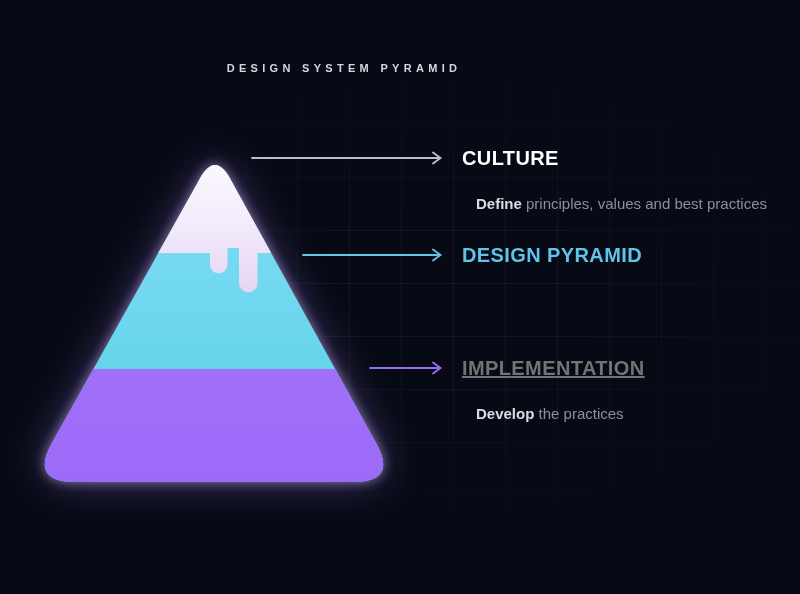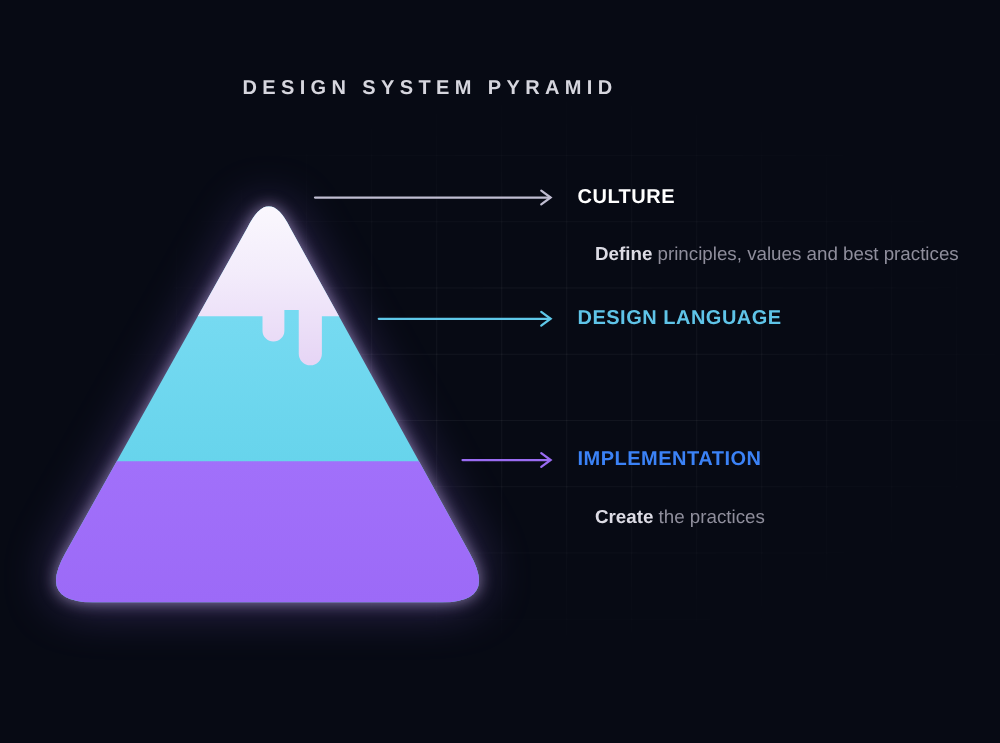--- a/index.html
+++ b/index.html
@@ -15,30 +15,30 @@
       linear-gradient(to right, rgba(255,255,255,0.05) 1px, transparent 1px),
       linear-gradient(to bottom, rgba(255,255,255,0.05) 1px, transparent 1px);
     background-size:52px 53px;
     background-position:37px 18px;
     -webkit-mask-image: radial-gradient(ellipse 390px 240px at 450px 295px, rgba(0,0,0,.95) 30%, rgba(0,0,0,0) 100%);
             mask-image: radial-gradient(ellipse 390px 240px at 450px 295px, rgba(0,0,0,.95) 30%, rgba(0,0,0,0) 100%);
   }
   #page-title {
     position:absolute; top:62px; left:0; width:688px;
     text-align:center;
-    font-size:16px; font-weight:700; letter-spacing:4.3px;
+    font-size:11px; font-weight:700; letter-spacing:4.3px;
     color:#d6d6de;
   }
   svg.layer { position:absolute; left:0; top:0; }
   .pyramid-glow {
     filter: drop-shadow(0 0 6px rgba(224,202,255,0.55)) drop-shadow(0 0 20px rgba(158,118,250,0.35));
   }
   .level { position:absolute; left:462px; width:330px; }
   .level h2 {
-    margin:0; font-size:16px; line-height:26px; font-weight:700;
+    margin:0; font-size:20px; line-height:26px; font-weight:700;
     letter-spacing:0.4px; white-space:nowrap;
   }
   .level p {
     margin:14px; position:absolute; left:0; top:36px;
     font-size:15px; line-height:18px; color:#8f8e9c; white-space:nowrap;
   }
   .level p b { color:#dcdbe4; font-weight:700; }
   #level-culture        { top:145px; }
   #level-design-language{ top:242px; }
   #level-implementation { top:355px; }
@@ -93,21 +93,21 @@
       <polyline points="433,362.5 440.5,368 433,373.5"></polyline>
     </g>
   </svg>
 
   <div class="level" id="level-culture">
     <h2 style="color: rgb(255, 255, 255);">CULTURE</h2>
     <p><b>Define</b><span> principles, values and best practices</span></p>
   </div>
 
   <div class="level" id="level-design-language">
-    <h2 style="color: rgb(95, 196, 232);">DESIGN LANGUAGE</h2>
+    <h2 style="color: rgb(95, 196, 232);">DESIGN PYRAMID</h2>
   </div>
 
   <div class="level" id="level-implementation">
-    <h2 style="color: #3b82f6;">IMPLEMENTATION</h2>
-    <p><b>Create</b><span> the practices</span></p>
+    <h2 style="color: #737373; text-decoration: underline;">IMPLEMENTATION</h2>
+    <p><b>Develop</b><span> the practices</span></p>
   </div>
 
 </div>
 
 </body></html>

